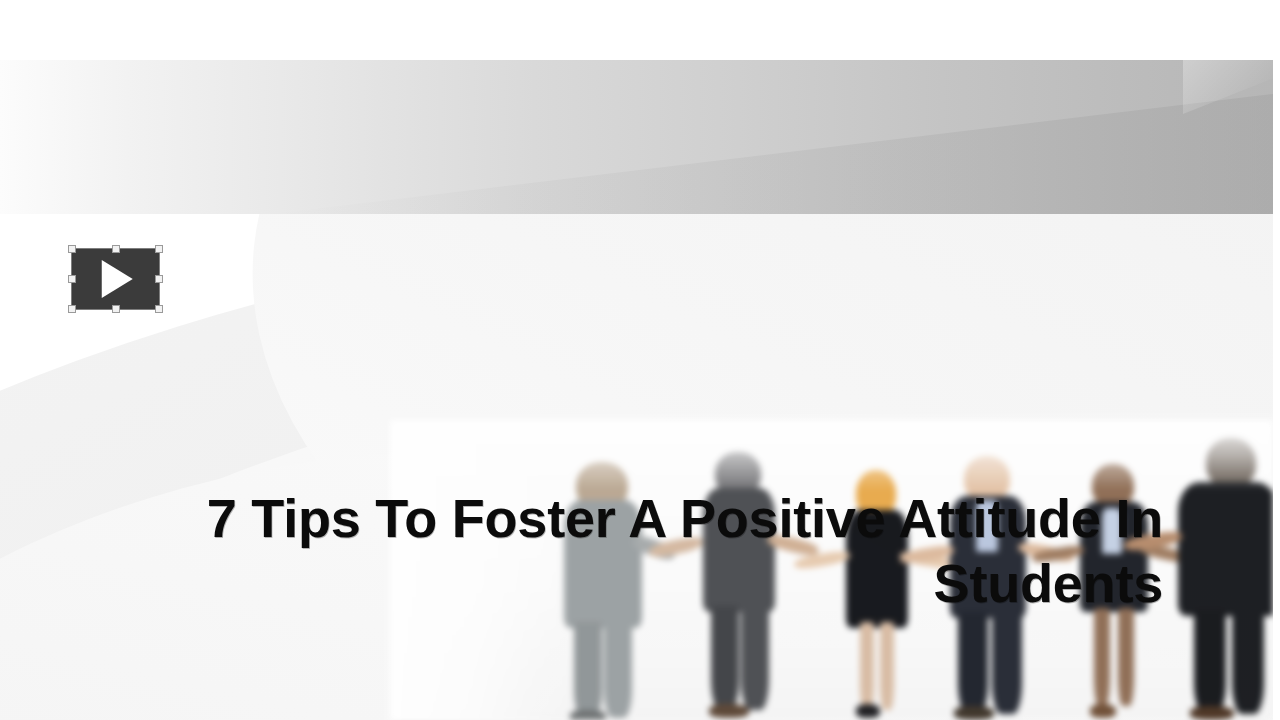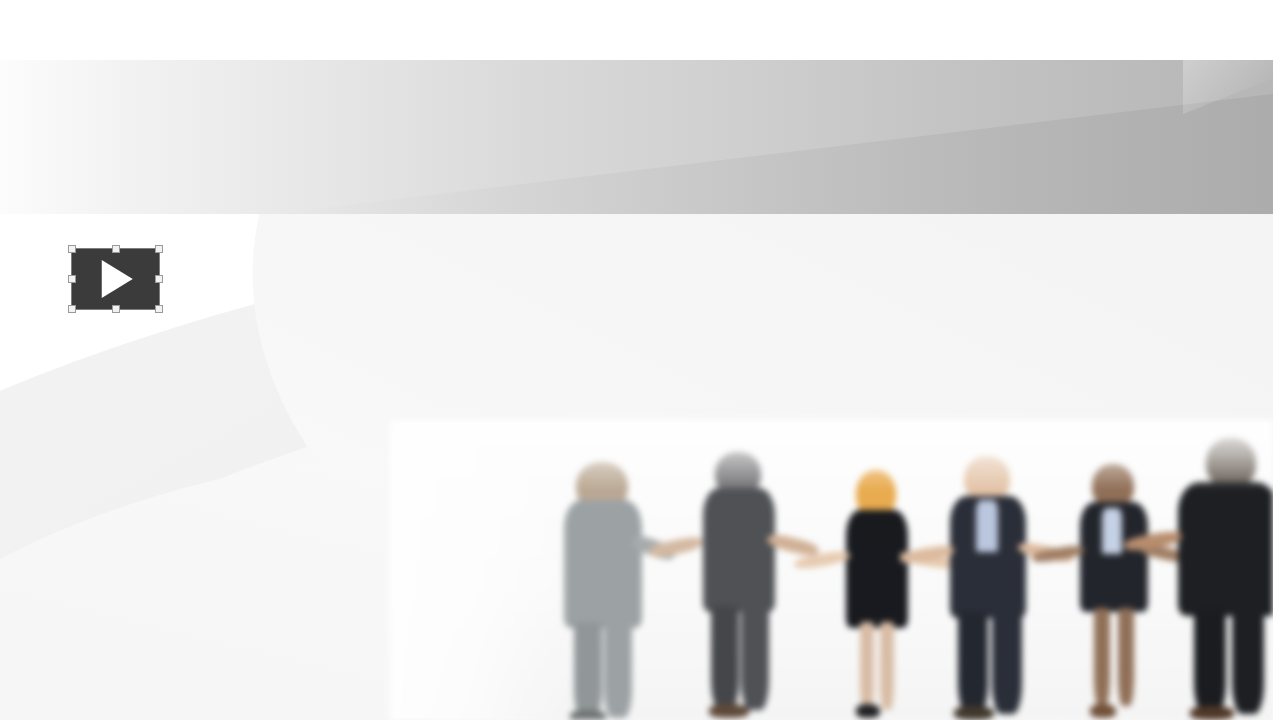--- a/index.html
+++ b/index.html
@@ -310,20 +310,24 @@
           <div class="p-armL" style="left:-36px; top:96px; width:58px; height:14px; background:#b58a6a; transform:rotate(-10deg);"></div>
           <div class="p-legL" style="left:34px; top:172px; width:32px; height:104px; background:#131519;"></div>
           <div class="p-legR" style="left:72px; top:172px; width:32px; height:104px; background:#17191d;"></div>
           <div class="p-shoe" style="left:30px; top:268px; width:44px; height:14px; background:#4a3221;"></div>
         </div>
 
         <div class="photo-fade-left"></div>
         <div class="photo-fade-top"></div>
       </div>
 
+      <div class="title-block">
+        <div>7 Tips To Foster A Positive Attitude In</div>
+        <div>Students</div>
+      </div>
 
     </div>
 
     <div class="play-object">
       <div class="play-box">
         <div class="play-triangle"></div>
       </div>
       <div class="handle h-tl"></div>
       <div class="handle h-tm"></div>
       <div class="handle h-tr"></div>

